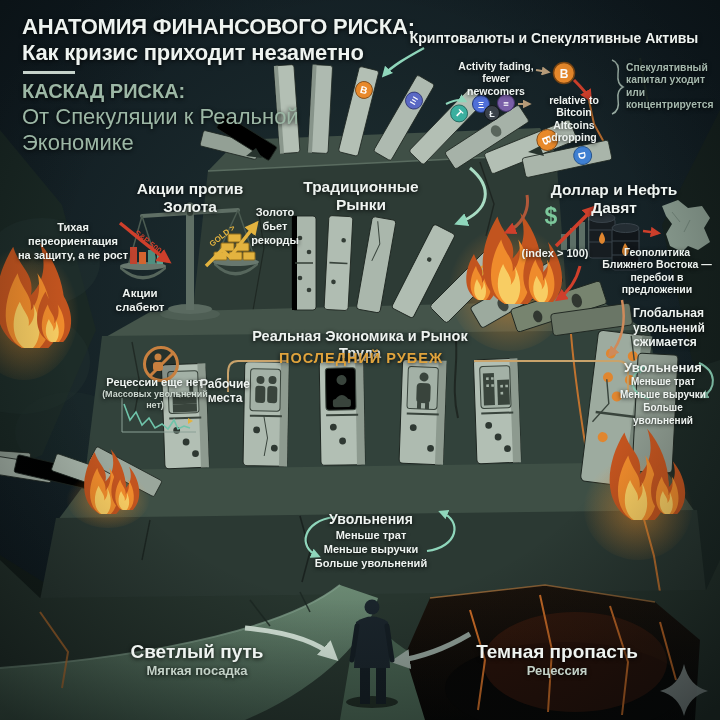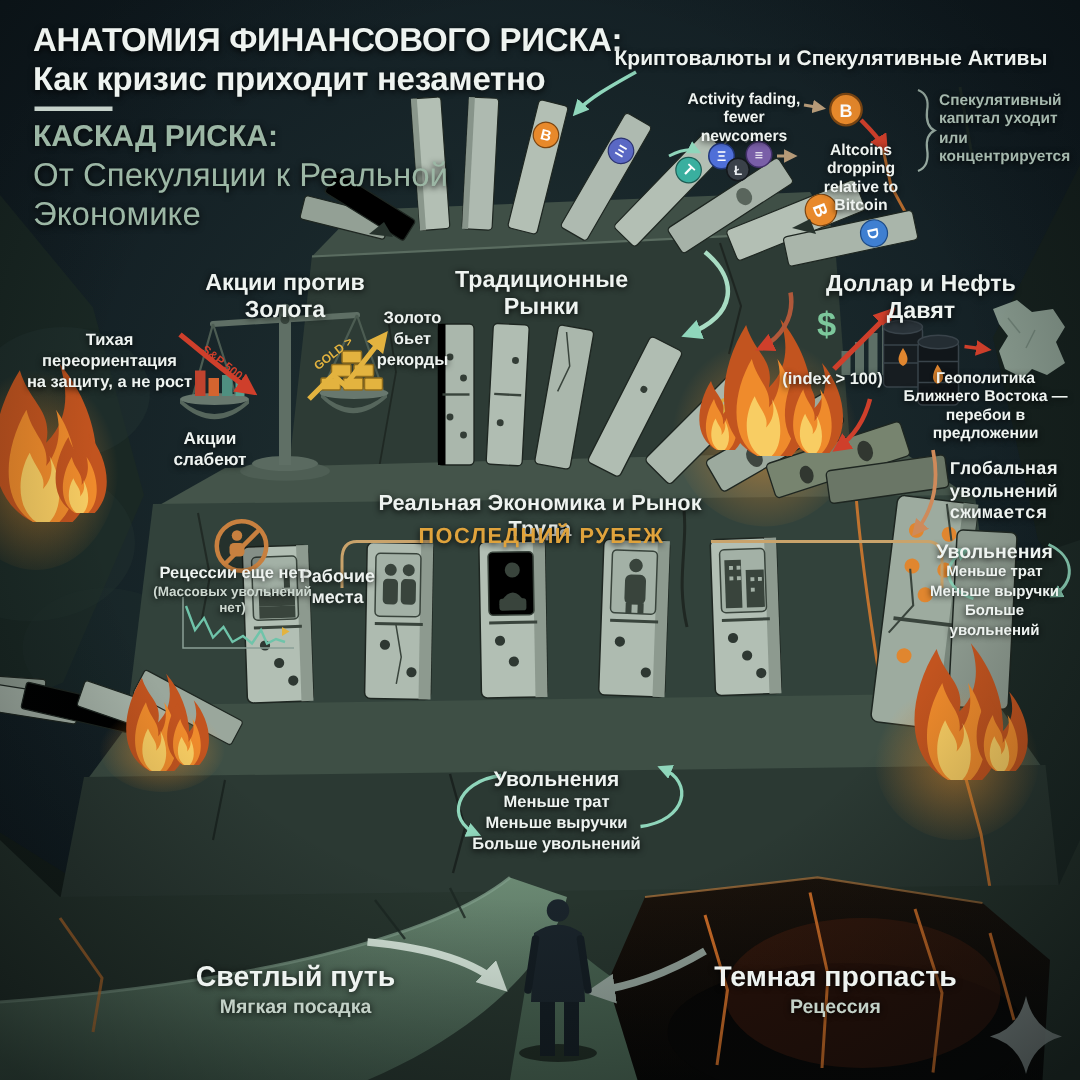--- a/index.html
+++ b/index.html
@@ -508,22 +508,22 @@
   <div class="casc2">От Спекуляции к Реальной</div>
   <div class="casc2">Экономике</div>
 </div>
 
 <div class="txt h2s c" style="left:408px;top:30px;width:292px;font-size:14px;">Криптовалюты и Спекулятивные Активы</div>
 <div class="txt note c" style="left:452px;top:60px;width:88px;">
   <div>Activity fading,</div>
   <div>fewer newcomers</div>
 </div>
 <div class="txt note c" style="left:530px;top:94px;width:88px;">
+  <div>relative to Bitcoin</div>
   <div>Altcoins dropping</div>
-  <div>relative to Bitcoin</div>
 </div>
 <div class="txt h2 c" style="left:110px;top:180px;width:160px;">Акции против Золота</div>
 
 <div class="txt muted" style="left:626px;top:62px;width:95px;">Спекулятивный капитал уходит или концентрируется</div>
 <div class="txt note2 c" style="left:12px;top:221px;width:122px;">
   <div>Тихая переориентация</div>
   <div>на защиту, а не рост</div>
 </div>
 <div class="txt note2 c" style="left:247px;top:206px;width:56px;">Золото бьет рекорды</div>
 <div class="txt c" style="left:105px;top:287px;width:70px;font-size:11.5px;font-weight:bold;">
@@ -534,21 +534,21 @@
 <div class="txt h2 c" style="left:530px;top:181px;width:168px;">Доллар и Нефть Давят</div>
 
 <div class="txt h2 c" style="left:282px;top:178px;width:158px;">Традиционные Рынки</div>
 <div class="txt note2 c" style="left:518px;top:247px;width:74px;">(index &gt; 100)</div>
 <div class="txt note c" style="left:598px;top:246px;width:118px;">
   <div>Геополитика</div>
   <div>Ближнего Востока —</div>
   <div>перебои в предложении</div>
 </div>
 
-<div class="txt" style="left:633px;top:306px;width:85px;font-size:12px;font-weight:bold;line-height:1.22;font-family:Liberation Mono, monospace;">
+<div class="txt" style="left:633px;top:306px;width:85px;font-size:12px;font-weight:bold;line-height:1.22;">
   <div>Глобальная</div>
   <div>увольнений</div>
   <div>сжимается</div>
 </div>
 <div class="txt c" style="left:612px;top:360px;width:102px;">
   <div style="font-size:13px;font-weight:bold;">Увольнения</div>
   <div style="font-size:10px;font-weight:bold;line-height:1.3;">
     <div>Меньше трат</div>
     <div>Меньше выручки</div>
     <div>Больше увольнений</div>

